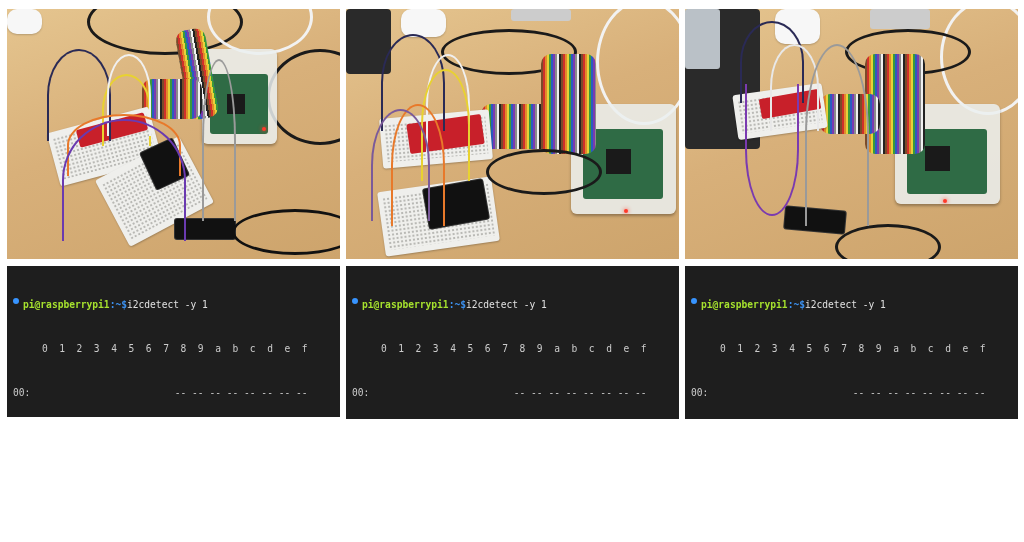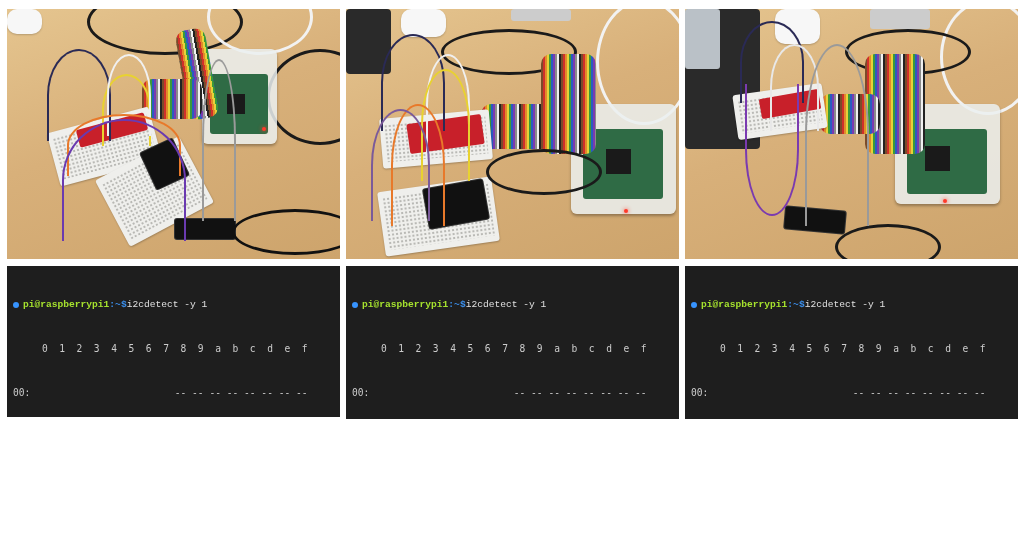--- a/index.html
+++ b/index.html
@@ -4,21 +4,21 @@
 <style>
   html, body { margin: 0; padding: 0; background: #ffffff; }
   body { width: 1024px; height: 542px; position: relative; overflow: hidden; font-family: "DejaVu Sans", sans-serif; }
   .panel { position: absolute; }
   .photo { position: absolute; overflow: hidden; background: #d9b27a; }
   .term {
     position: absolute; background: #1e1e1e; color: #cccccc;
     font-family: "DejaVu Sans Mono", monospace; font-size: 9.6px; line-height: 14.6px;
     box-sizing: border-box; padding: 3px 0 0 6px; white-space: pre; overflow: hidden;
   }
-  .prompt-line { display: flex; align-items: center; font-family: Liberation Mono, monospace; }
+  .prompt-line { display: flex; align-items: flex-start; }
   .dot { width: 6px; height: 6px; border-radius: 50%; background: #3794ff; margin-right: 4px; display: inline-block; }
   .user { color: #a6e22e; font-weight: bold; }
   .path { color: #3b8eea; font-weight: bold; }
   .cmd { color: #e0e0e0; }
   .row { display: block; }
   
   .table-surface { position:absolute; inset:0; background: linear-gradient(160deg,#e5c58f 0%,#d8b07a 45%,#cda46c 100%); }
   .bb { position:absolute; background:#efefec; border-radius:3px; box-shadow:0 1px 2px rgba(0,0,0,.25); }
   .bb::after { content:""; position:absolute; inset:6px 4px; background-image: radial-gradient(#b9b9b5 0.8px, transparent 0.9px); background-size:4px 4px; }
   .tcobbler { position:absolute; background:#c8202a; border-radius:2px; }

